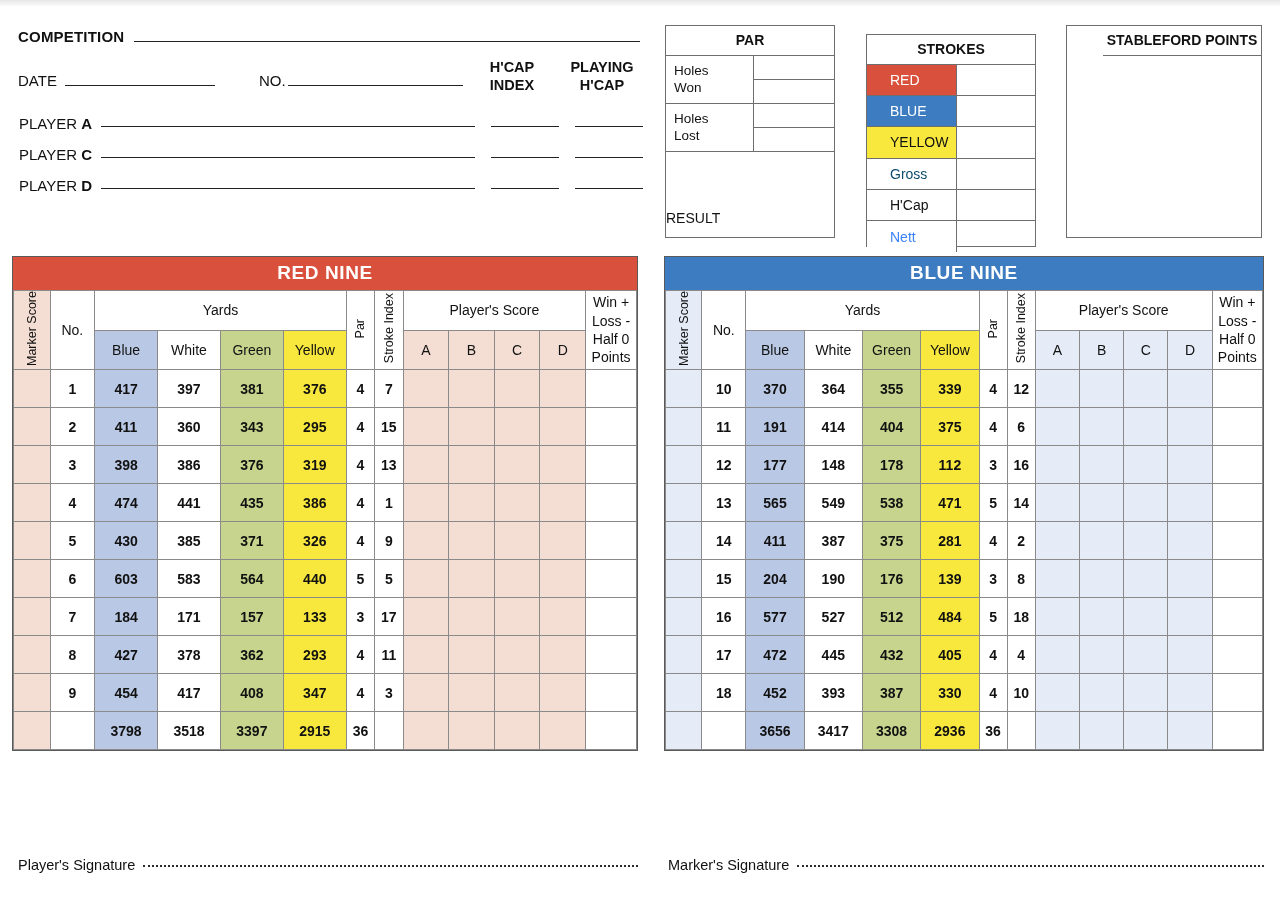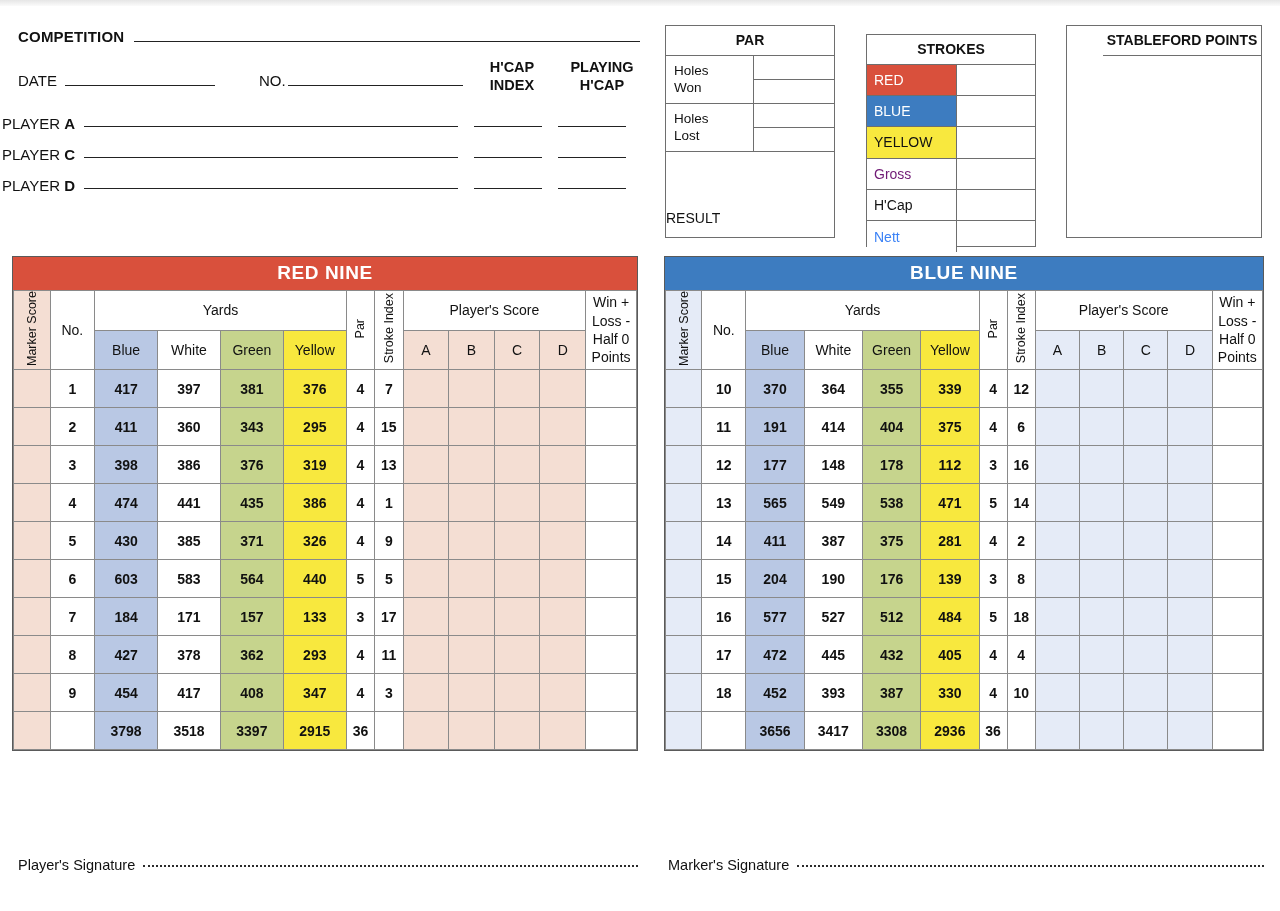--- a/index.html
+++ b/index.html
@@ -25,21 +25,21 @@
   .lbl-plain { font-size: 15px; white-space: nowrap; }
   .rule { border-bottom: 1.2px solid #222; flex: 1 1 auto; height: 1px; }
   .rule.fixed-date { width: 150px; flex: none; }
   .rule.fixed-no { width: 175px; flex: none; }
 
   .hcap-heads { position: absolute; left: 472px; top: 58px; width: 172px;
                 display: flex; gap: 10px; }
   .hcap-heads > div { width: 80px; text-align: center; font-size: 14.5px;
                       line-height: 1.25; font-weight: bold; }
 
-  .player-rows { position: absolute; left: 2px; top: 115px; width: 624px; }
+  .player-rows { position: absolute; left: 19px; top: 115px; width: 624px; }
   .player-row { display: flex; align-items: baseline; height: 31px; }
   .player-row .pname { width: 82px; font-size: 15px; white-space: nowrap; }
   .player-row .pname b { font-weight: bold; }
   .player-row .mainline { flex: 1 1 auto; border-bottom: 1.2px solid #222; height: 1px;
                           position: relative; top: -2px; }
   .player-row .gap { width: 16px; }
   .player-row .miniline { width: 68px; border-bottom: 1.2px solid #222; height: 1px;
                           position: relative; top: -2px; }
 
   
@@ -57,21 +57,21 @@
                       border-right: 1.2px solid #6e6e6e; }
   .par-pair .pcells { flex: 1 1 auto; display: flex; flex-direction: column; }
   .par-pair .pcells > span { height: 23.5px; display: block; }
   .par-pair .pcells > span:first-child { border-bottom: 1.2px solid #6e6e6e; }
   .par-result { text-align: left; font-size: 14px; padding: 5px 0 0; }
 
   .strokes-rows { display: flex; flex-direction: column; }
   .strokes-row { display: flex; height: 31.2px; border-bottom: 1.2px solid #6e6e6e; }
   .strokes-row:last-child { border-bottom: none; }
   .strokes-row .sname { width: 90px; display: flex; align-items: center;
-                        padding-left: 7px; font-size: 14px;
+                        padding-left: 23px; font-size: 14px;
                         border-right: 1.2px solid #6e6e6e; }
   .strokes-row .sval { flex: 1 1 auto; }
 
   
   .nine { position: absolute; border: 1.4px solid #5a5a5a; background: #fff; }
   #red-nine { left: 12px; top: 256px; width: 626px; }
   #blue-nine { left: 664px; top: 256px; width: 600px; }
   .nine-title { color: #fff; font-weight: bold; font-size: 19px; text-align: center;
                 padding: 5px 0 6px; letter-spacing: .6px; }
   table.card { border-collapse: collapse; width: 100%; table-layout: fixed; }
@@ -192,21 +192,21 @@
       </div>
       <div class="strokes-row">
         <span class="sname" id="sr1" style="background: rgb(61, 124, 192); color: rgb(255, 255, 255);">BLUE</span>
         <span class="sval"></span>
       </div>
       <div class="strokes-row">
         <span class="sname" id="sr2" style="background: rgb(248, 232, 62); color: rgb(17, 17, 17);">YELLOW</span>
         <span class="sval"></span>
       </div>
       <div class="strokes-row">
-        <span class="sname" id="sr3" style="background: rgb(255, 255, 255); color: #701a75;">Gross</span>
+        <span class="sname" id="sr3" style="background: rgb(255, 255, 255); color: #0c4a6e;">Gross</span>
         <span class="sval"></span>
       </div>
       <div class="strokes-row">
         <span class="sname" id="sr4" style="background: rgb(255, 255, 255); color: rgb(17, 17, 17);">H'Cap</span>
         <span class="sval"></span>
       </div>
       <div class="strokes-row">
         <span class="sname" id="sr5" style="background: rgb(255, 255, 255); color: #3b82f6;">Nett</span>
         <span class="sval"></span>
       </div>

